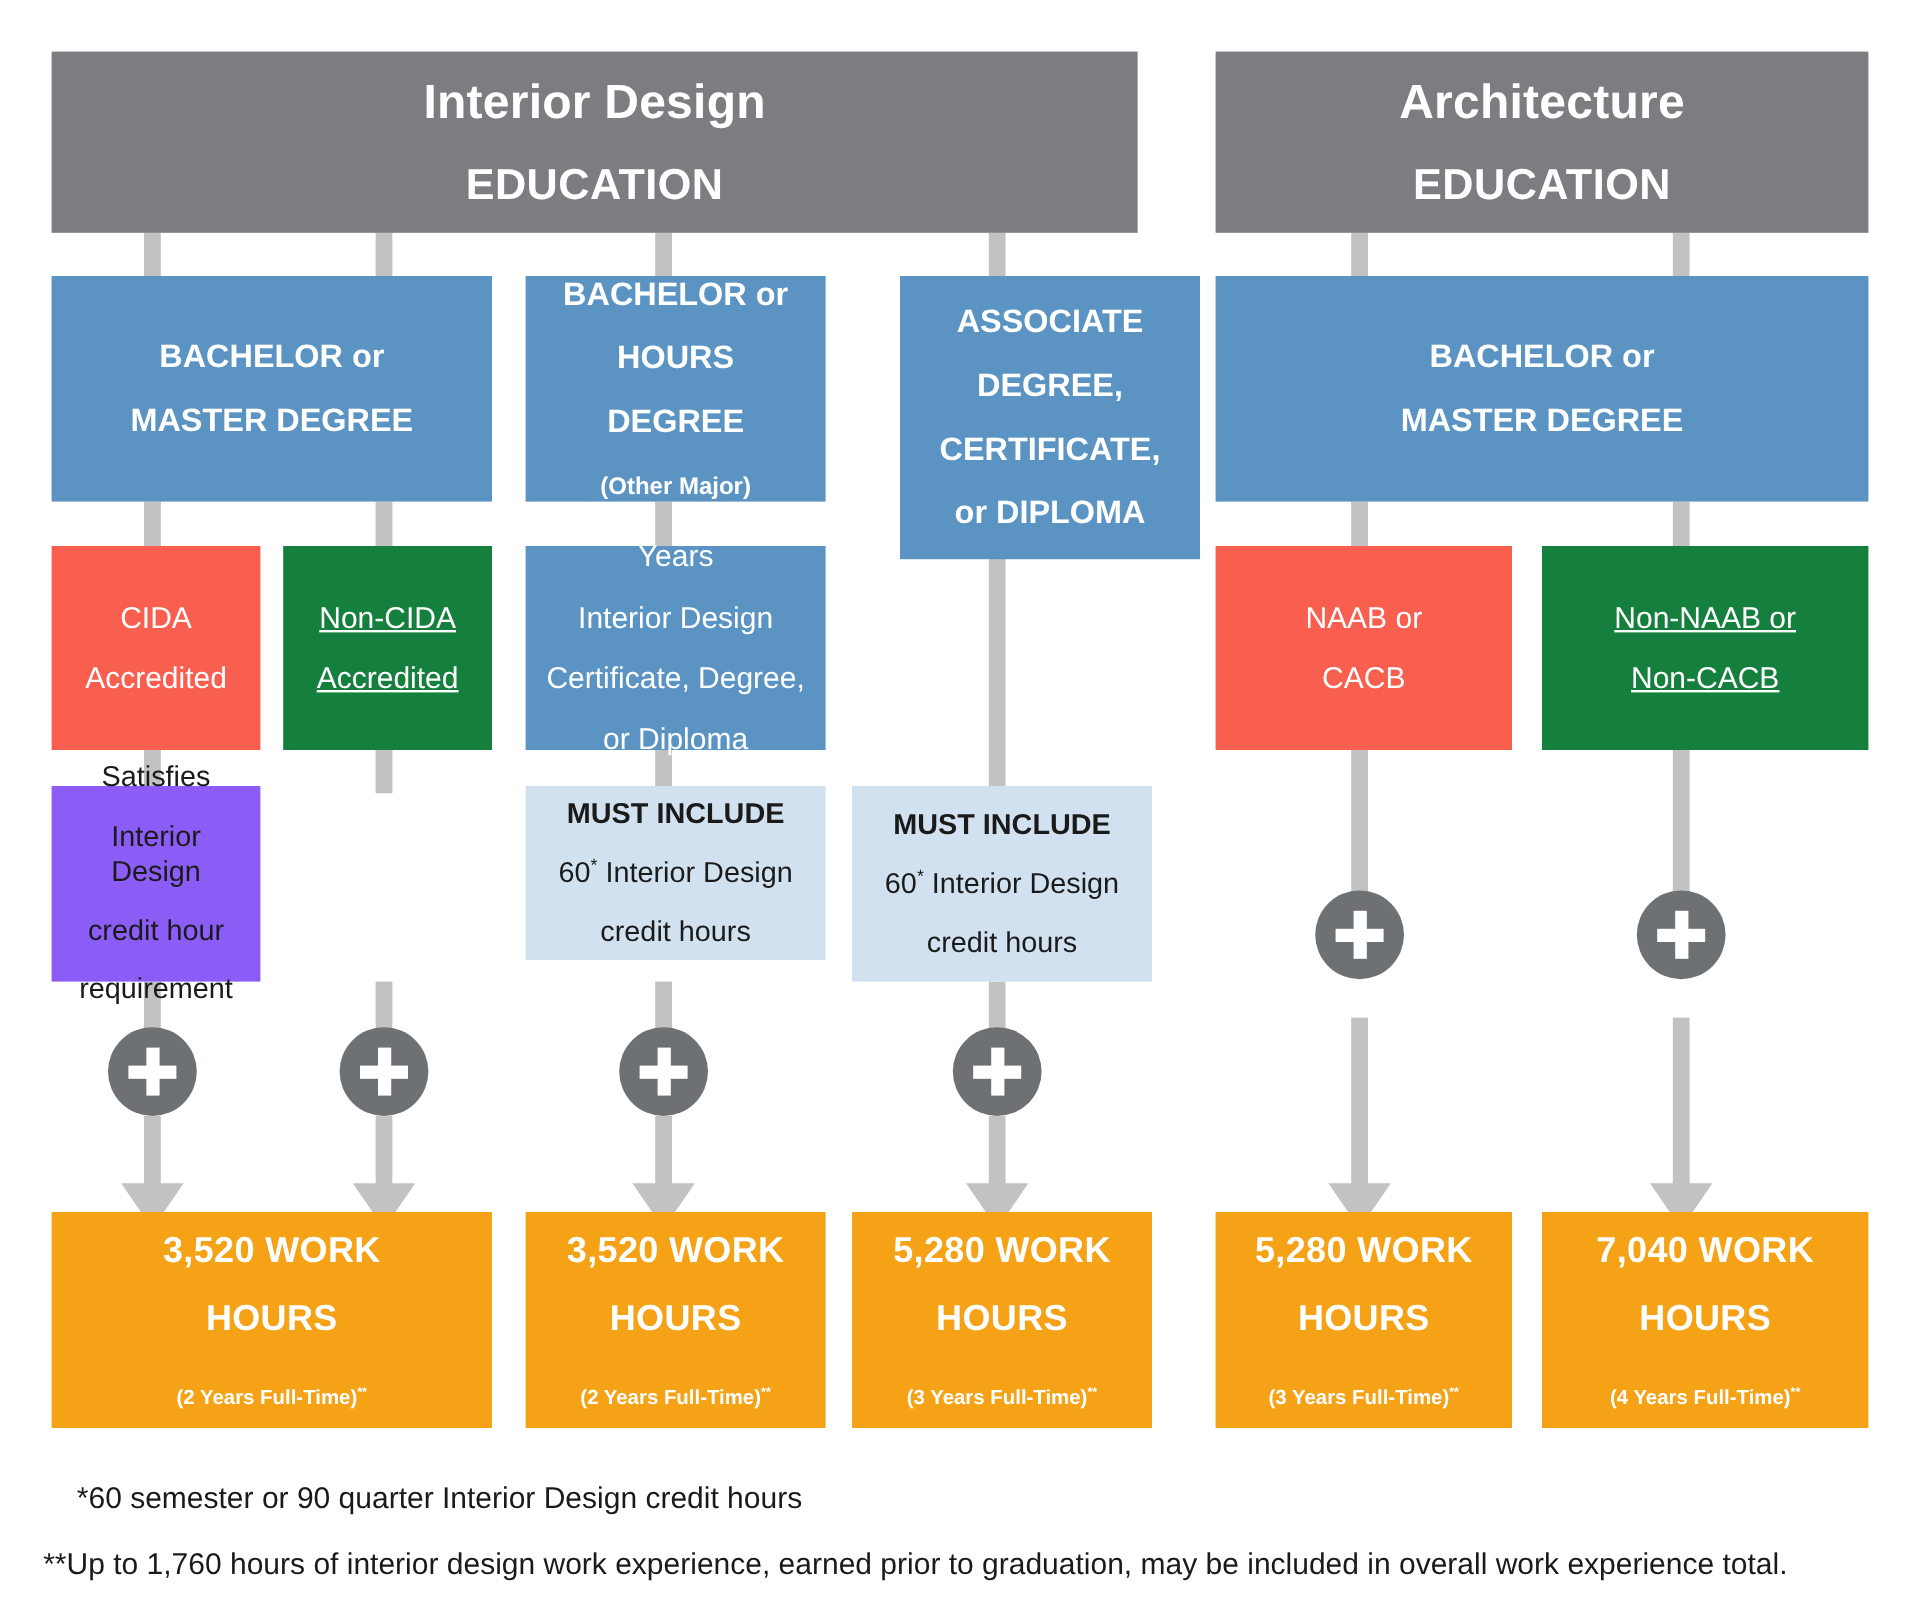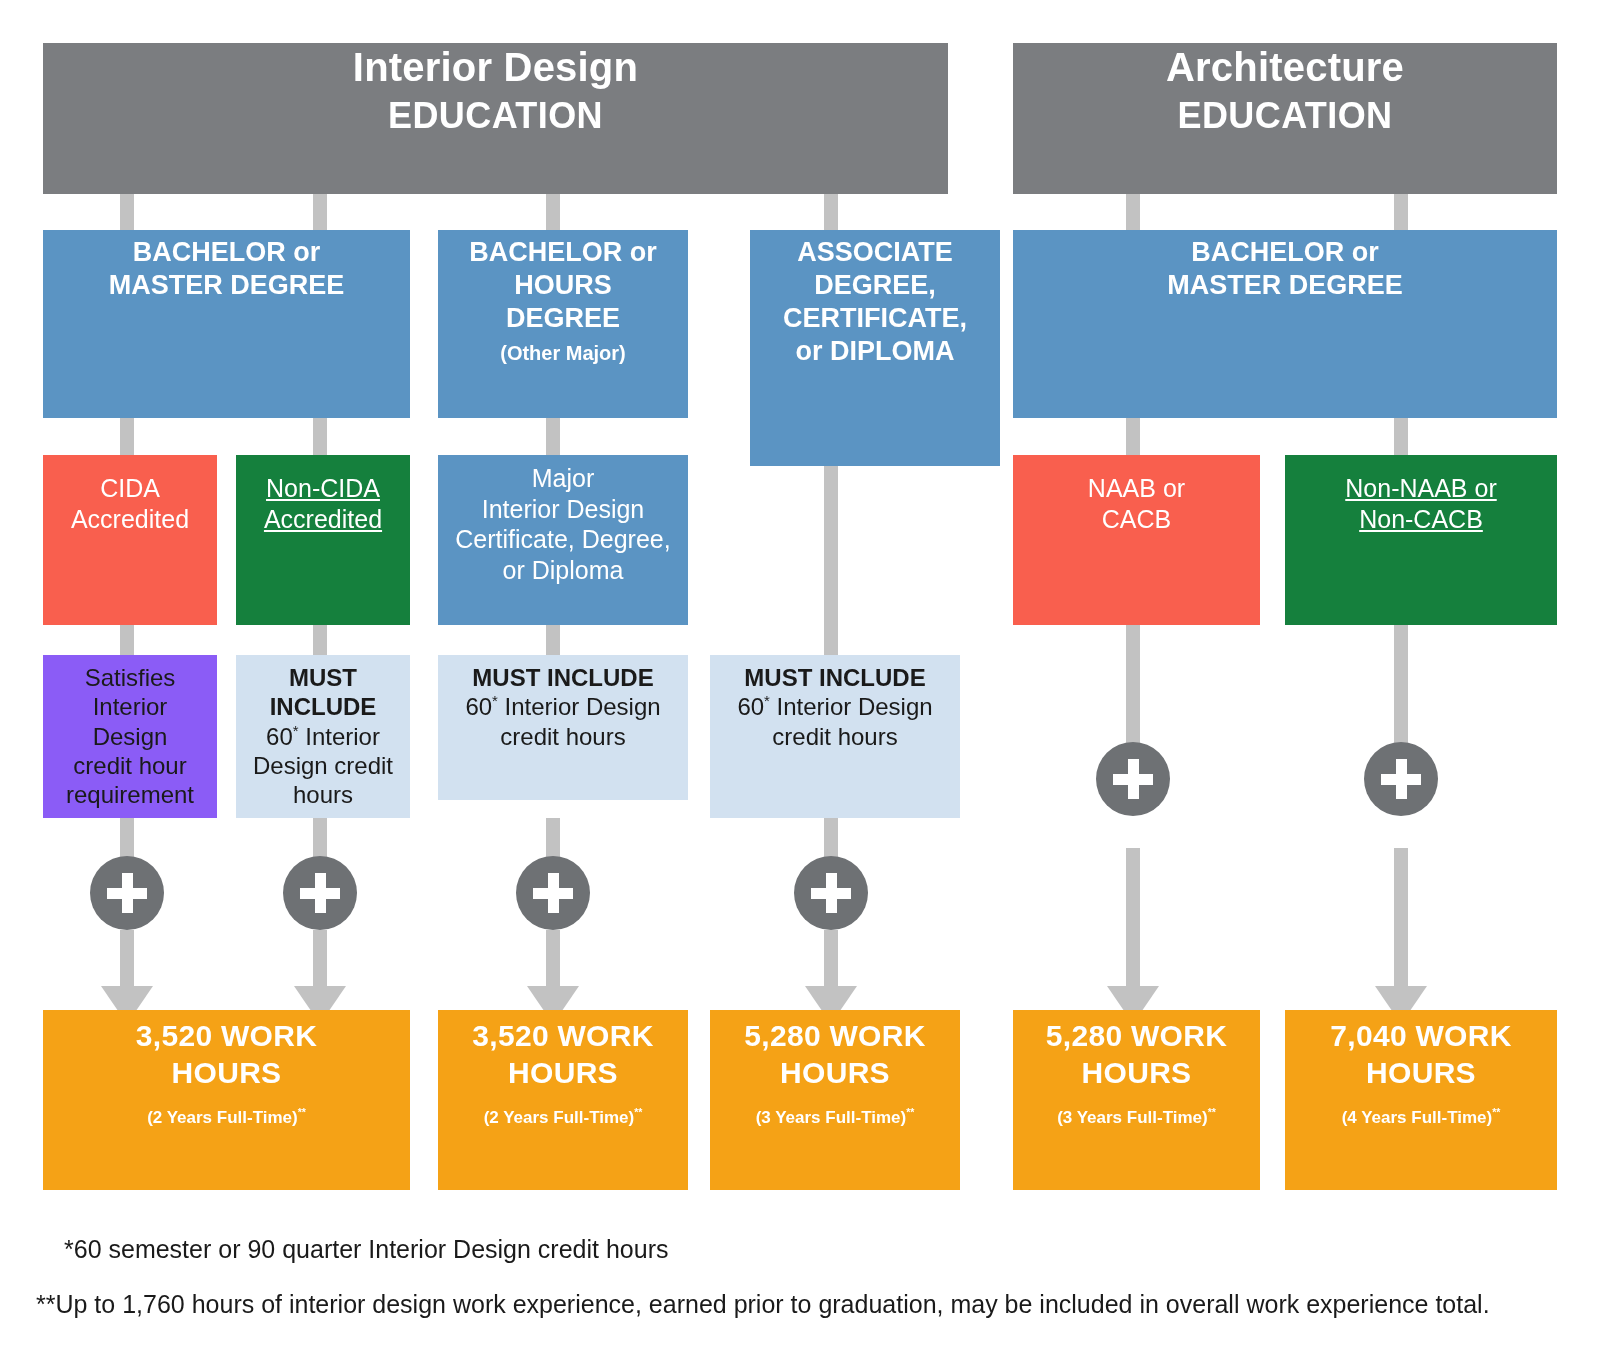--- a/index.html
+++ b/index.html
@@ -4,21 +4,21 @@
 <style>
   html,body{margin:0;padding:0;background:#ffffff;}
   body{
     width:1600px;height:1348px;position:relative;
     font-family:"Liberation Sans", sans-serif;
     -webkit-font-smoothing:antialiased;
   }
   #stage{position:absolute;left:0;top:0;width:1600px;height:1348px;overflow:hidden;}
 
   .box{position:absolute;box-sizing:border-box;display:flex;align-items:center;
-       text-align:center;line-height:1.22;}
+       justify-content:center;text-align:center;line-height:1.22;gap:20px;}
 
   
   .header{background:#7b7d80;color:#ffffff;flex-direction:column;}
   .header .h-title{font-size:40px;font-weight:bold;letter-spacing:.2px;}
   .header .h-sub{font-size:36px;font-weight:bold;letter-spacing:.4px;margin-top:2px;}
 
   
   .degree{background:#5b94c3;color:#ffffff;font-weight:bold;font-size:27px;
           flex-direction:column;padding:6px 10px;}
   .degree .sub{font-size:20px;font-weight:bold;margin-top:6px;}
@@ -165,21 +165,21 @@
     <div>CIDA</div>
     <div>Accredited</div>
   </div>
 
   <div class="box accr magenta" style="left:236px;top:455px;width:174px;height:170px;">
     <div>Non-CIDA</div>
     <div>Accredited</div>
   </div>
 
   <div class="box plusblue" style="left:438px;top:455px;width:250px;height:170px;">
-    <div>Major</div>
+    <div>Years</div>
     <div>Interior Design</div>
     <div>Certificate, Degree,</div>
     <div>or Diploma</div>
   </div>
 
   <div class="box accr red" style="left:1013px;top:455px;width:247px;height:170px;">
     <div>NAAB or</div>
     <div>CACB</div>
   </div>
 
@@ -188,27 +188,20 @@
     <div>Non-CACB</div>
   </div>
 
   <div class="box req grey" style="left:43px;top:655px;width:174px;height:163px;">
     <div>Satisfies</div>
     <div>Interior Design</div>
     <div>credit hour</div>
     <div>requirement</div>
   </div>
 
-  <div class="box req pale" style="left:236px;top:655px;width:174px;height:163px;">
-    <div class="strong">MUST</div>
-    <div class="strong">INCLUDE</div>
-    <div><span>60</span><sup>*</sup><span> Interior</span></div>
-    <div>Design credit</div>
-    <div>hours</div>
-  </div>
 
   <div class="box req pale" style="left:438px;top:655px;width:250px;height:145px;">
     <div class="strong">MUST INCLUDE</div>
     <div><span>60</span><sup>*</sup><span> Interior Design</span></div>
     <div>credit hours</div>
   </div>
 
   <div class="box req pale" style="left:710px;top:655px;width:250px;height:163px;">
     <div class="strong">MUST INCLUDE</div>
     <div><span>60</span><sup>*</sup><span> Interior Design</span></div>

